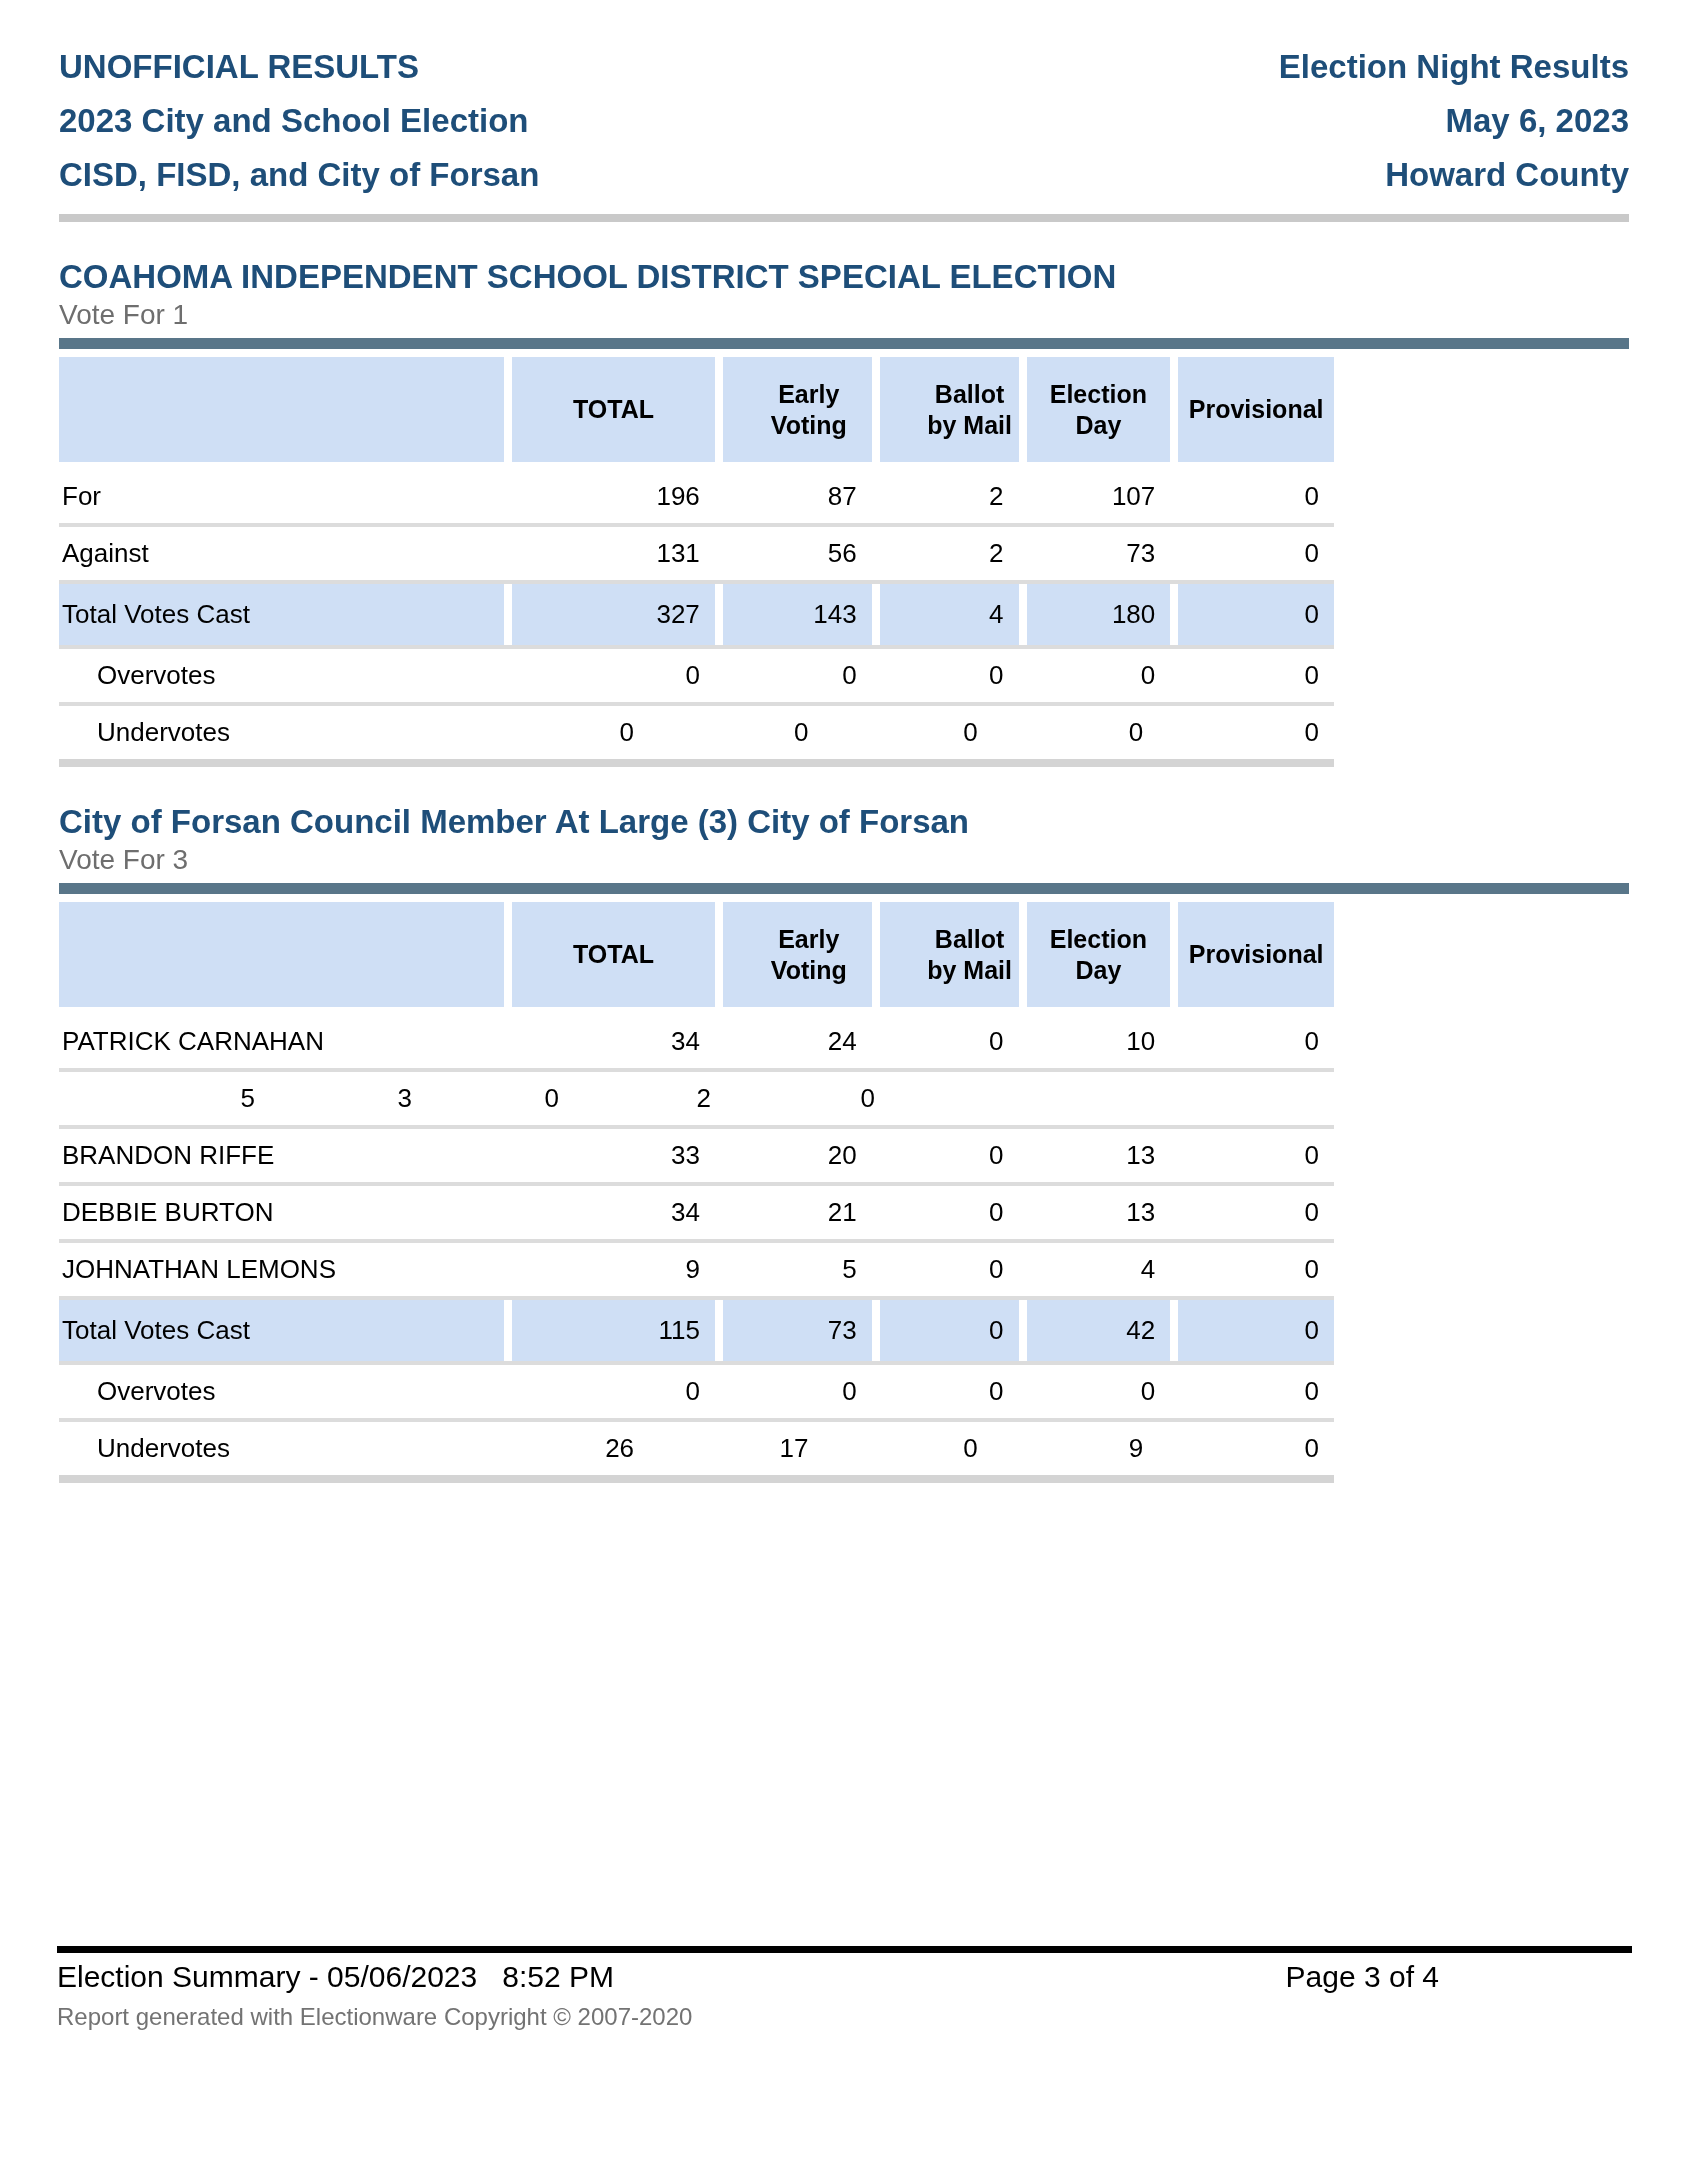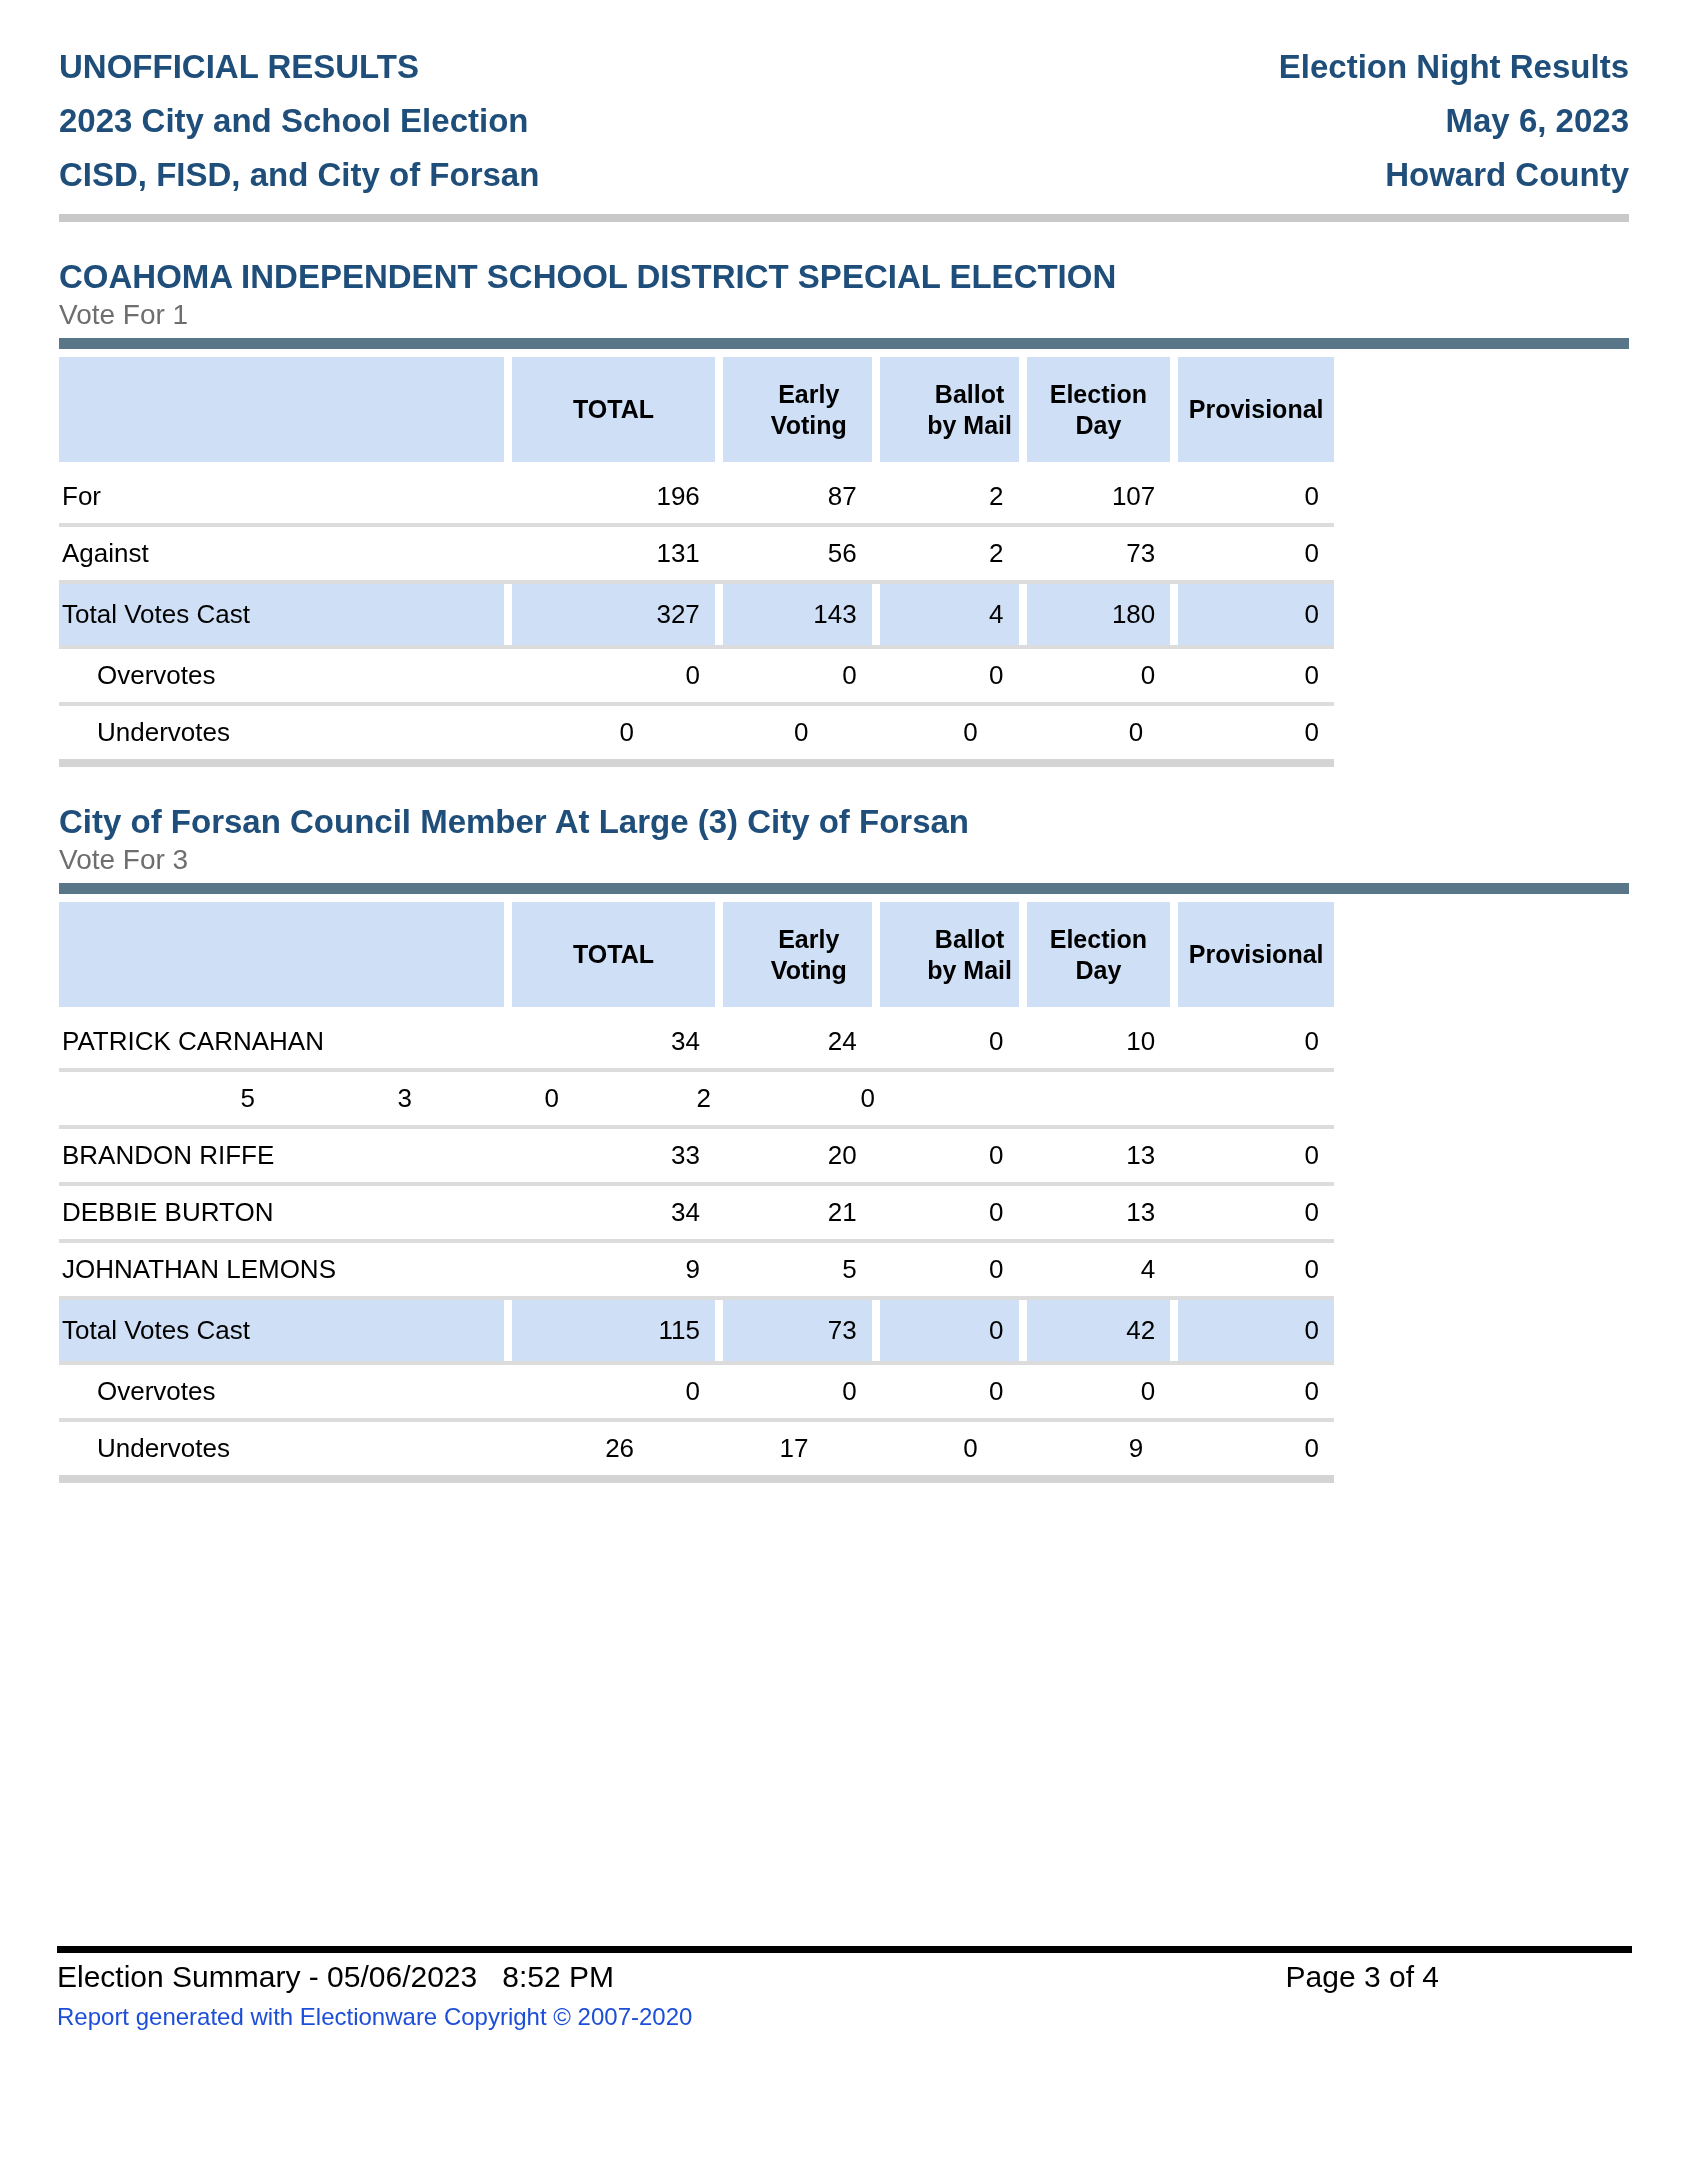--- a/index.html
+++ b/index.html
@@ -48,21 +48,21 @@
   .c3{width:139px;padding-left:44px;}
   .c4{width:144px;}
   .c5{width:156px;}
   .g{margin-left:8px;}
 
   
   .footer{position:absolute;left:57px;right:51px;top:1946px;}
   .footer-line{height:7px;background:#000;}
   .footer-row{display:flex;justify-content:space-between;margin-top:7px;font-size:30px;color:#000;}
   .footer-row .pageno{margin-right:193px;}
-  .copyright{margin-top:9px;font-size:24px;color:#1d4ed8;}
+  .copyright{margin-top:9px;font-size:24px;color:#737373;}
   .ws{white-space:pre;}
 </style>
 </head>
 <body>
 
 <div class="page">
   <div class="content">
 
     <div class="rpt-header">
       <div class="left">

